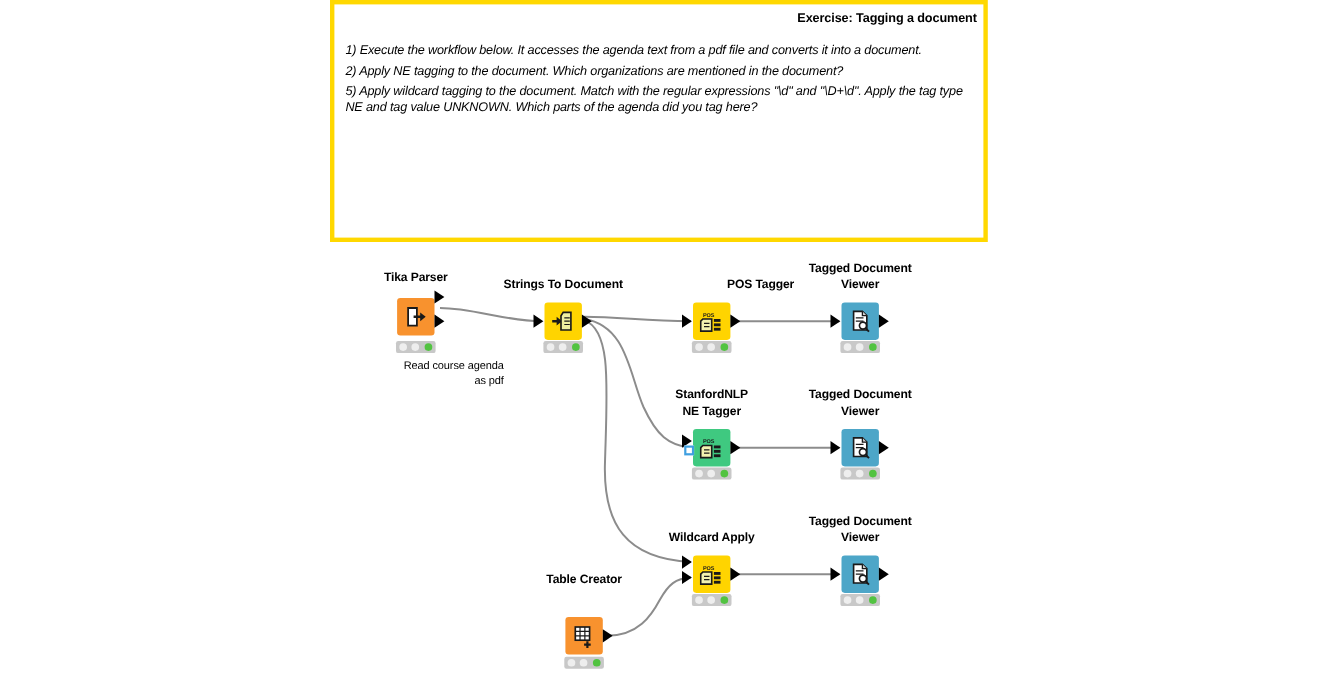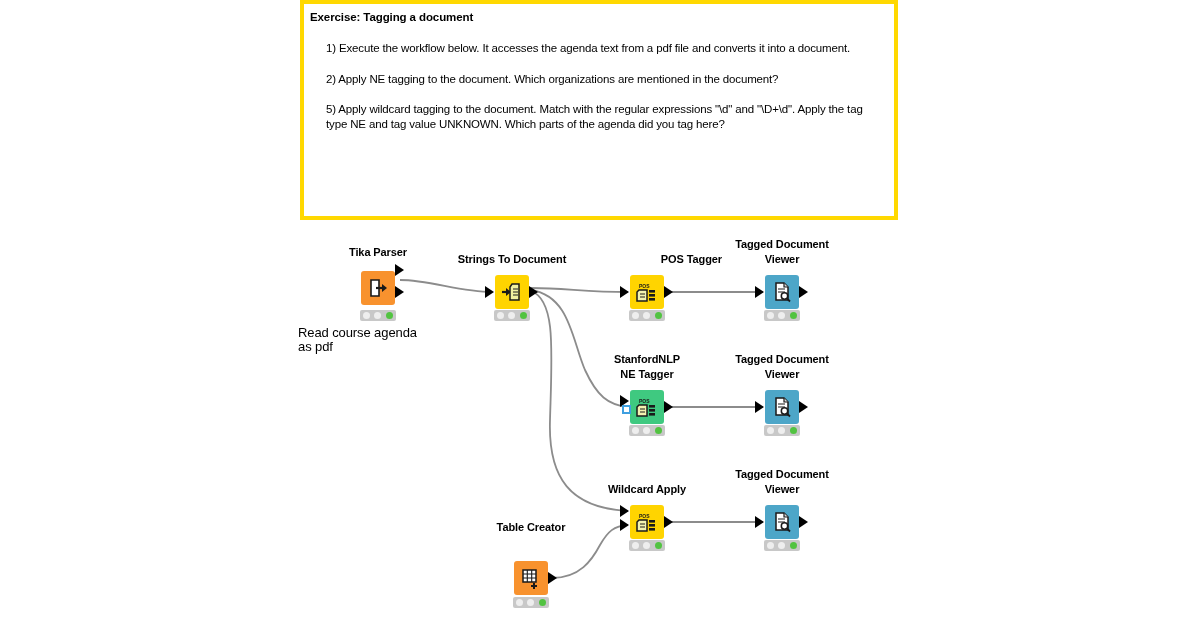--- a/index.html
+++ b/index.html
@@ -27,34 +27,35 @@
     border: 4px solid #ffd800;
     background: #ffffff;
     padding: 6px 6px 6px 6px;
   }
   #annotation .ann-title {
     font-size: 11.5px;
     font-weight: bold;
     line-height: 15px;
     margin: 0 0 14px 0;
     letter-spacing: -0.1px;
+    text-align: right;
   }
   #annotation .ann-para {
     font-size: 11.5px;
     line-height: 14.5px;
     margin: 0 0 14px 0;
     letter-spacing: -0.15px;
   }
   #annotation .ann-list {
     font-size: 11.5px;
     line-height: 14.6px;
     margin: 0;
     letter-spacing: -0.15px;
   }
-  #annotation .ann-list div { margin: 16px; }
+  #annotation .ann-list div { margin: 4px; font-style: italic; }
 
   
   #workflow {
     position: absolute;
     left: 0;
     top: 0;
     width: 1200px;
     height: 630px;
   }
   #edges {
@@ -90,22 +91,22 @@
     border-radius: 3px;
     display: flex;
     align-items: center;
     justify-content: center;
   }
   .node-desc {
     position: absolute;
     left: 50%;
     transform: translateX(-50%);
     width: 160px;
-    text-align: left;
-    font-size: 13px;
+    text-align: right;
+    font-size: 10px;
     line-height: 14px;
     white-space: pre-line;
     letter-spacing: -0.1px;
   }
   .status-bar {
     position: absolute;
     width: 36px;
     height: 11px;
     border-radius: 2px;
     background: #c8c8c8;

